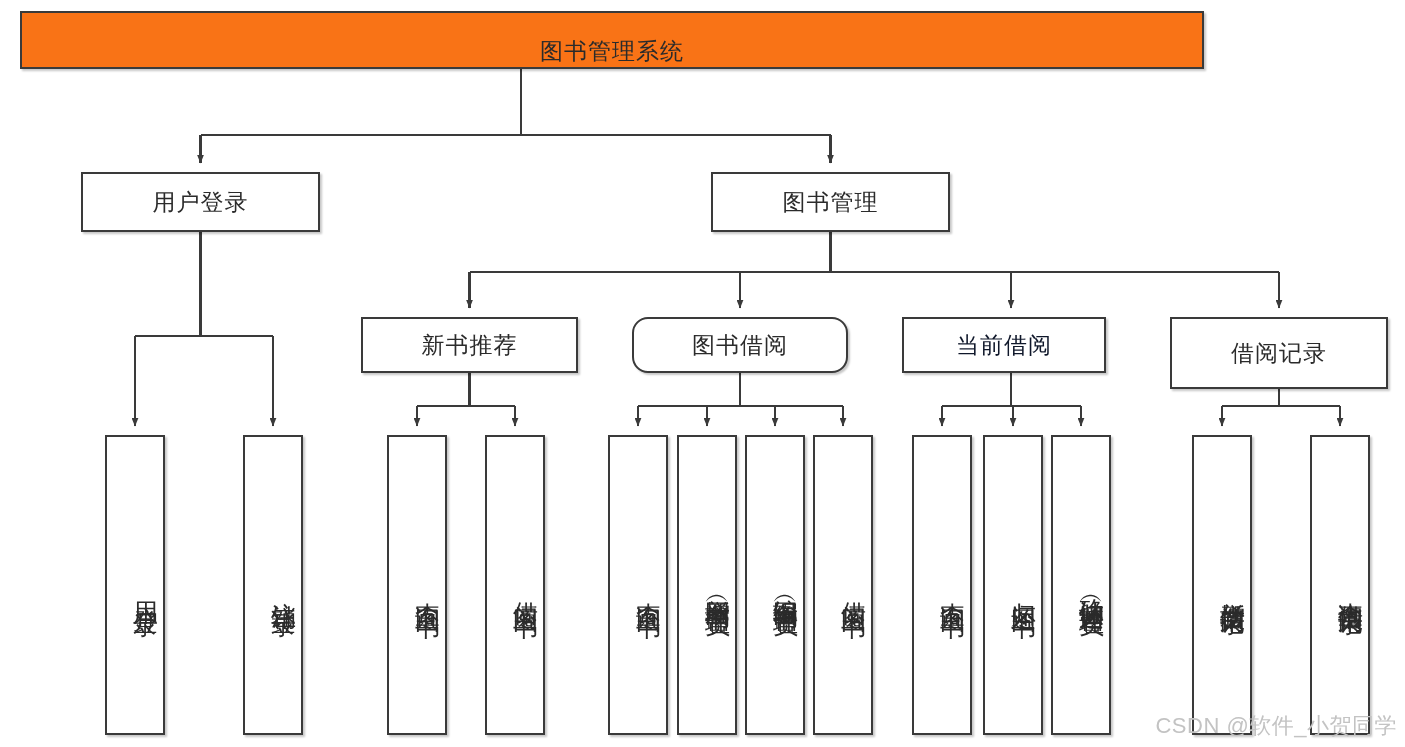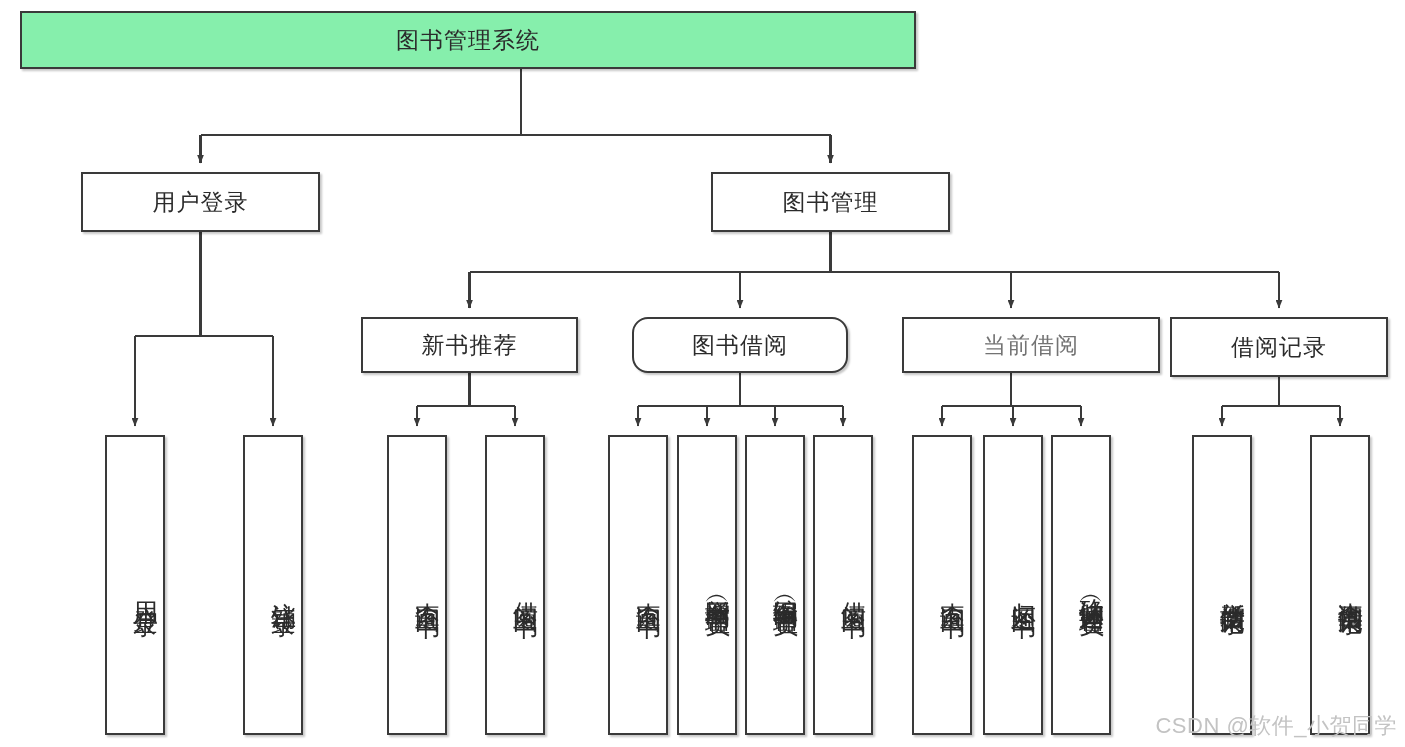--- a/index.html
+++ b/index.html
@@ -109,39 +109,39 @@
       <line x1="942" y1="406" x2="1081" y2="406" stroke="#3a3a3a" stroke-width="2.5" shape-rendering="crispEdges"></line>
       <line x1="942" y1="406" x2="942" y2="426" stroke="#3a3a3a" stroke-width="2.5" shape-rendering="crispEdges" marker-end="url(#arrowhead)"></line>
       <line x1="1013" y1="406" x2="1013" y2="426" stroke="#3a3a3a" stroke-width="2.5" shape-rendering="crispEdges" marker-end="url(#arrowhead)"></line>
       <line x1="1081" y1="406" x2="1081" y2="426" stroke="#3a3a3a" stroke-width="2.5" shape-rendering="crispEdges" marker-end="url(#arrowhead)"></line>
       <line x1="1279" y1="373" x2="1279" y2="406" stroke="#3a3a3a" stroke-width="2.5" shape-rendering="crispEdges"></line>
       <line x1="1222" y1="406" x2="1340" y2="406" stroke="#3a3a3a" stroke-width="2.5" shape-rendering="crispEdges"></line>
       <line x1="1222" y1="406" x2="1222" y2="426" stroke="#3a3a3a" stroke-width="2.5" shape-rendering="crispEdges" marker-end="url(#arrowhead)"></line>
       <line x1="1340" y1="406" x2="1340" y2="426" stroke="#3a3a3a" stroke-width="2.5" shape-rendering="crispEdges" marker-end="url(#arrowhead)"></line>
     </svg>
 
-<div class="node horiz" style="left: 20px; top: 11px; width: 896px; height: 58px; border-color: rgb(58, 58, 58); background: #86efac; color: rgb(43, 43, 43);">
+<div class="node horiz" style="left: 20px; top: 11px; width: 1184px; height: 58px; border-color: rgb(58, 58, 58); background: #f97316; color: rgb(43, 43, 43); align-items: flex-end;">
       <span class="node-label">图书管理系统</span>
     </div>
     <div class="node horiz" style="left: 81px; top: 172px; width: 239px; height: 60px; border-color: rgb(58, 58, 58); background: rgb(255, 255, 255); color: rgb(43, 43, 43);">
       <span class="node-label">用户登录</span>
     </div>
     <div class="node horiz" style="left: 361px; top: 317px; width: 217px; height: 56px; border-color: rgb(58, 58, 58); background: rgb(255, 255, 255); color: rgb(43, 43, 43);">
       <span class="node-label">新书推荐</span>
     </div>
     <div class="node horiz" style="left: 711px; top: 172px; width: 239px; height: 60px; border-color: rgb(58, 58, 58); background: rgb(255, 255, 255); color: rgb(43, 43, 43);">
       <span class="node-label">图书管理</span>
     </div>
     <div class="node horiz" style="left: 632px; top: 317px; width: 216px; height: 56px; border-color: rgb(58, 58, 58); background: rgb(255, 255, 255); color: rgb(43, 43, 43); border-radius: 16px;">
       <span class="node-label">图书借阅</span>
     </div>
-    <div class="node horiz" style="left: 902px; top: 317px; width: 258px; height: 56px; border-color: rgb(58, 58, 58); background: rgb(255, 255, 255); color: #737373;">
+    <div class="node horiz" style="left: 902px; top: 317px; width: 204px; height: 56px; border-color: rgb(58, 58, 58); background: rgb(255, 255, 255); color: #0f172a;">
       <span class="node-label">当前借阅</span>
     </div>
-    <div class="node horiz" style="left: 1170px; top: 317px; width: 218px; height: 60px; border-color: rgb(58, 58, 58); background: rgb(255, 255, 255); color: rgb(43, 43, 43);">
+    <div class="node horiz" style="left: 1170px; top: 317px; width: 218px; height: 72px; border-color: rgb(58, 58, 58); background: rgb(255, 255, 255); color: rgb(43, 43, 43);">
       <span class="node-label">借阅记录</span>
     </div>
     <div class="node vert" style="left: 105px; top: 435px; width: 60px; height: 300px; border-color: rgb(58, 58, 58); background: rgb(255, 255, 255); color: rgb(43, 43, 43);">
       <span class="node-label">用户登录</span>
     </div>
     <div class="node vert" style="left: 243px; top: 435px; width: 60px; height: 300px; border-color: rgb(58, 58, 58); background: rgb(255, 255, 255); color: rgb(43, 43, 43);">
       <span class="node-label">注销登录</span>
     </div>
     <div class="node vert" style="left: 387px; top: 435px; width: 60px; height: 300px; border-color: rgb(58, 58, 58); background: rgb(255, 255, 255); color: rgb(43, 43, 43);">
       <span class="node-label">查询图书</span>

